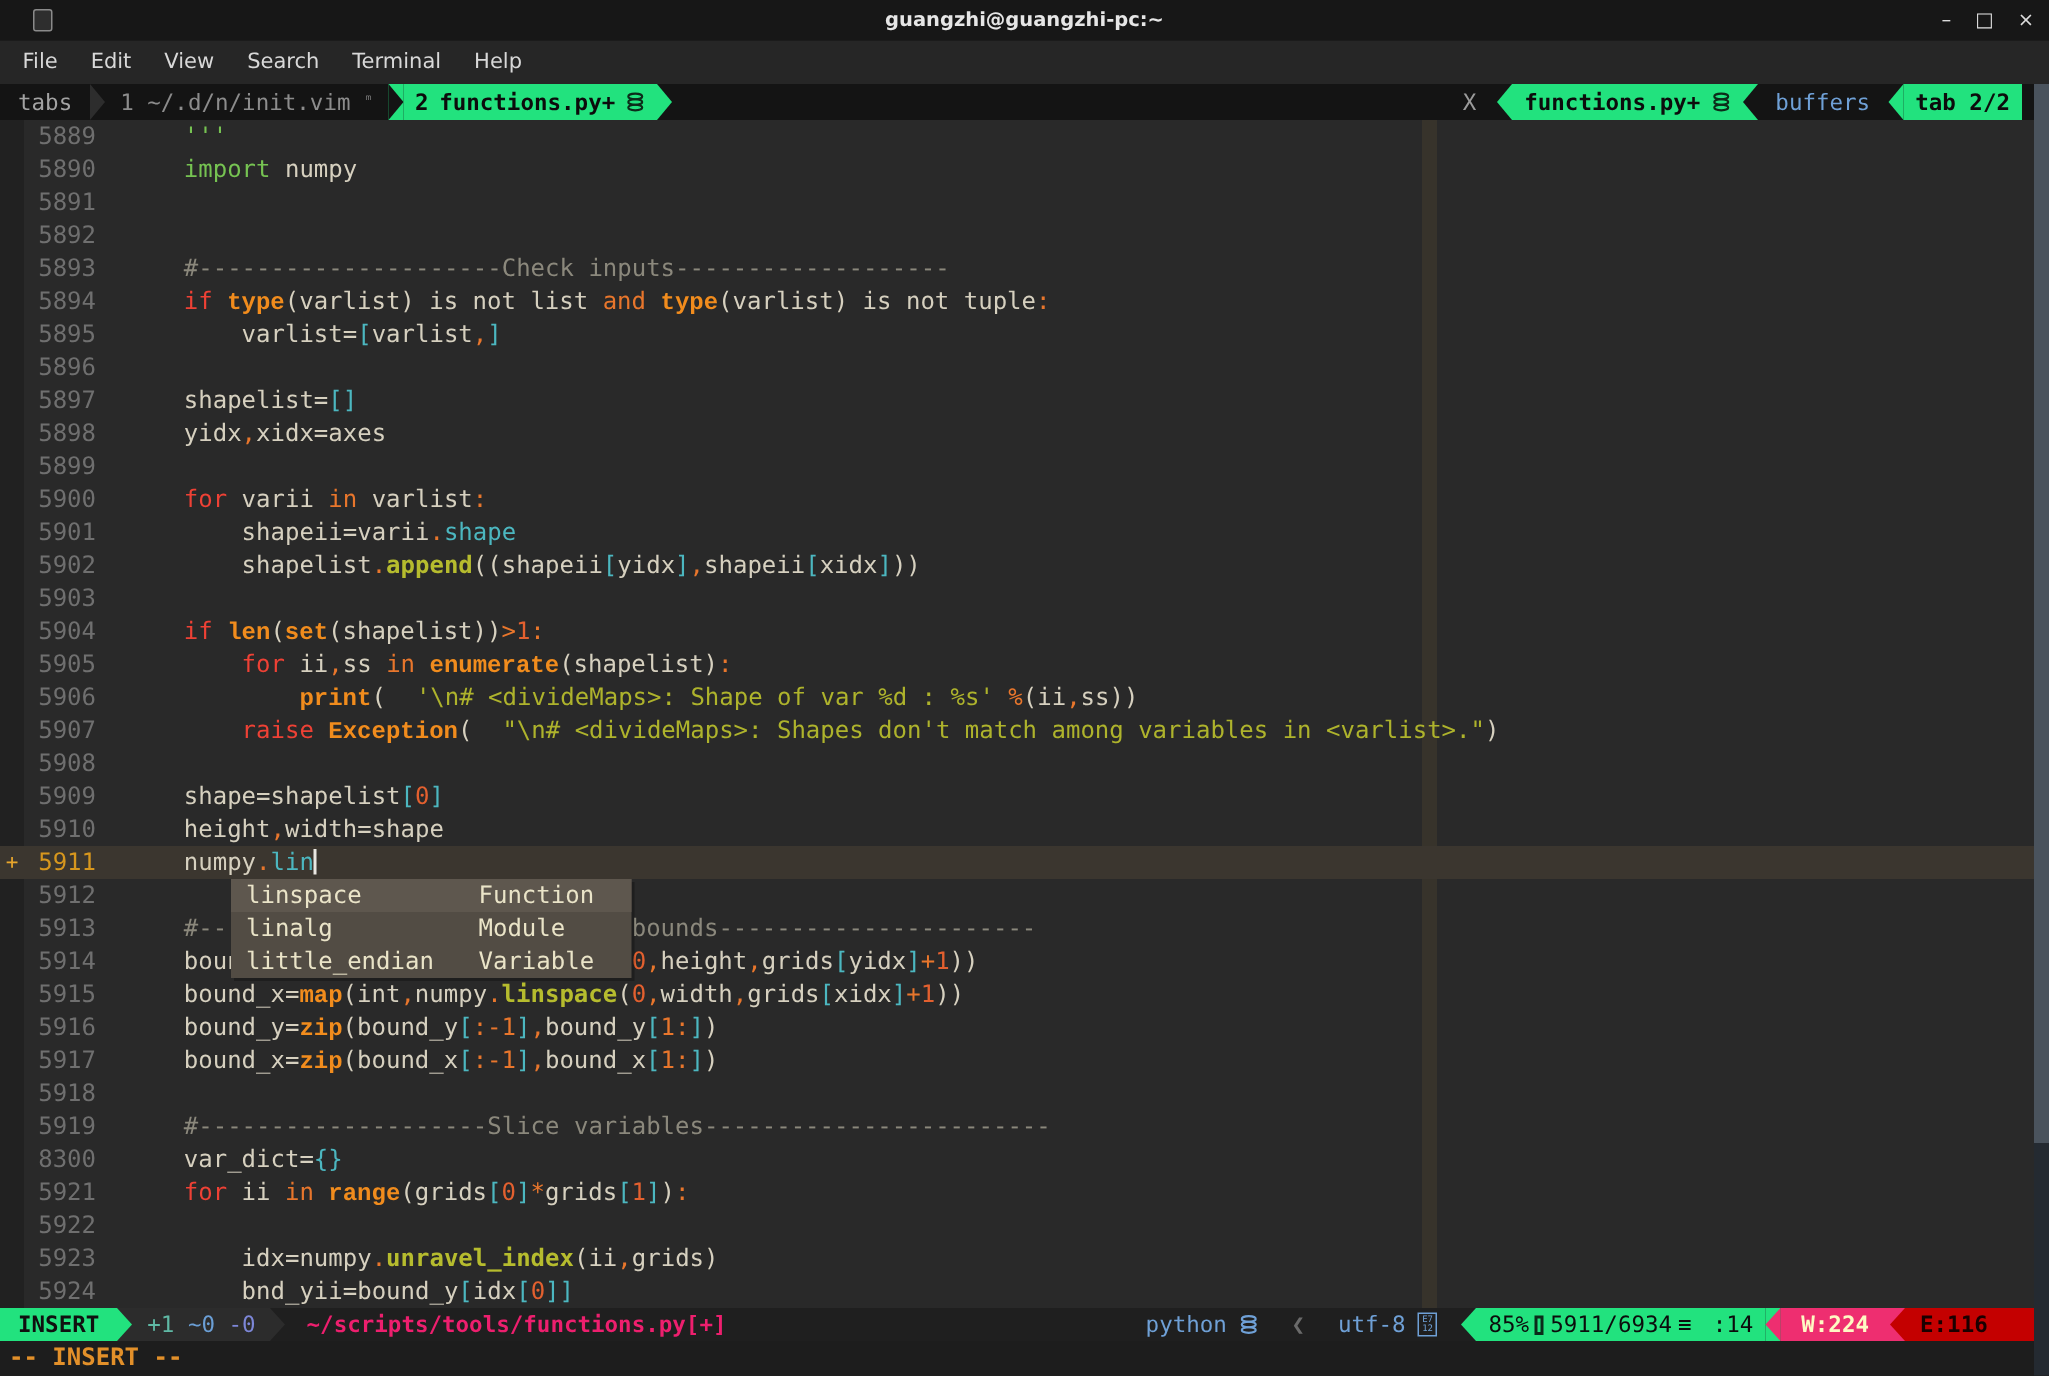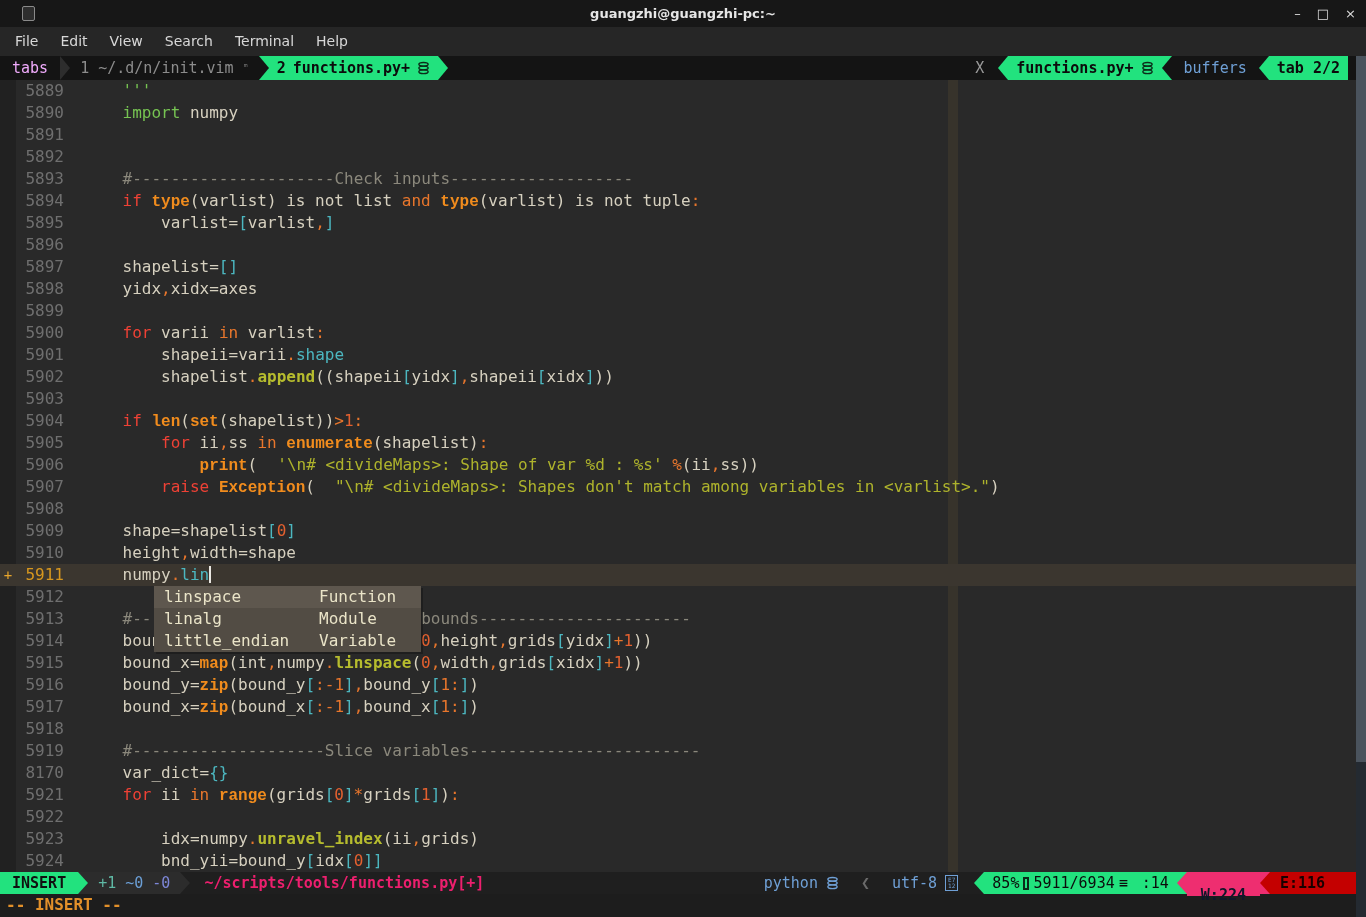--- a/index.html
+++ b/index.html
@@ -19,21 +19,21 @@
 
   
   .menubar { height:29px; background:#262626; display:flex; align-items:center;
              padding-left:4px; }
   .menu-item { color:#d8d8d8; font-family:"DejaVu Sans", sans-serif; font-size:14px;
                padding:0 11px; line-height:29px; }
 
   
   .tabline { height:24px; background:#141414; display:flex; align-items:stretch;
              font-size:15px; line-height:24px; }
-  .tl-tabs { color:#f0abfc; padding:0 12px; }
+  .tl-tabs { color:#a3a3a3; padding:0 12px; }
   .sep-r { width:0; height:0; border-top:12px solid transparent;
            border-bottom:12px solid transparent; border-left:10px solid #2d2d2d; }
   .tl-tab1 { color:#8c8c8c; padding:0 10px; }
   .tl-sup { font-size:10px; color:#7a7a7a; vertical-align:top; }
   .flag-start { width:0; height:0; border-top:12px solid transparent;
                 border-bottom:12px solid transparent; border-left:10px solid #141414;
                 background:#22e27e; }
   .flag-end { width:0; height:0; border-top:12px solid transparent;
               border-bottom:12px solid transparent; border-left:10px solid #22e27e; }
   .tl-active { background:#22e27e; color:#0c0c0c; font-weight:700; padding:0 8px;
@@ -105,21 +105,21 @@
   .hexbox { display:inline-block; border:1px solid #6fa0d6; color:#6fa0d6; font-size:6px;
             line-height:6px; padding:1px 2px; text-align:center; }
   .sep-l-g2 { width:0; border-top:11px solid transparent; border-bottom:11px solid transparent;
               border-right:10px solid #22e27e; margin-left:6px; }
   .sl-pos { background:#22e27e; color:#0c0c0c; padding:0 8px; display:flex;
             align-items:center; gap:4px; }
   .sl-pos b { font-weight:400; }
   .lnbox { display:inline-block; width:6px; height:13px; border:2px solid #0b2b1a; }
   .sep-l-pink { width:0; border-top:11px solid transparent; border-bottom:11px solid transparent;
                 border-right:10px solid #ee2e70; background:#22e27e; }
-  .sl-warn { background:#ee2e70; color:#0f172a; font-weight:700; padding:12px 14px; }
+  .sl-warn { background:#ee2e70; color:#fef9c3; font-weight:700; padding:0 14px; }
   .sep-l-red { width:0; border-top:11px solid transparent; border-bottom:11px solid transparent;
                border-right:10px solid #c40000; background:#ee2e70; }
   .sl-err { background:#c40000; color:#1a0000; font-weight:700; padding:0 14px 0 10px;
             min-width:96px; }
 
   
   .msgline { height:23px; background:#1d1d1d; color:#e2902a; font-weight:700;
              font-size:16px; line-height:22px; padding-left:6px; white-space:pre; }
 </style>
 </head>
@@ -206,21 +206,21 @@
       <div class="row"><span class="sign"></span><span class="lnum">5910</span><span class="gap"></span><span class="codetext"><span class="tk-f">    height</span><span class="tk-o">,</span><span class="tk-f">width=shape</span></span></div>
       <div class="row cur"><span class="sign">+</span><span class="lnum">5911</span><span class="gap"></span><span class="codetext"><span class="tk-f">    numpy</span><span class="tk-o">.</span><span class="tk-t">lin</span><span class="cursor"></span></span></div>
       <div class="row"><span class="sign"></span><span class="lnum">5912</span><span class="gap"></span><span class="codetext"></span></div>
       <div class="row"><span class="sign"></span><span class="lnum">5913</span><span class="gap"></span><span class="codetext"><span class="tk-f">    </span><span class="tk-c">#--------------------------Get bounds----------------------</span></span></div>
       <div class="row"><span class="sign"></span><span class="lnum">5914</span><span class="gap"></span><span class="codetext"><span class="tk-f">    bound_y=</span><span class="tk-b">map</span><span class="tk-f">(int</span><span class="tk-o">,</span><span class="tk-f">numpy</span><span class="tk-o">.</span><span class="tk-y">linspace</span><span class="tk-f">(</span><span class="tk-n">0</span><span class="tk-o">,</span><span class="tk-f">height</span><span class="tk-o">,</span><span class="tk-f">grids</span><span class="tk-t">[</span><span class="tk-f">yidx</span><span class="tk-t">]</span><span class="tk-o">+</span><span class="tk-n">1</span><span class="tk-f">))</span></span></div>
       <div class="row"><span class="sign"></span><span class="lnum">5915</span><span class="gap"></span><span class="codetext"><span class="tk-f">    bound_x=</span><span class="tk-b">map</span><span class="tk-f">(int</span><span class="tk-o">,</span><span class="tk-f">numpy</span><span class="tk-o">.</span><span class="tk-y">linspace</span><span class="tk-f">(</span><span class="tk-n">0</span><span class="tk-o">,</span><span class="tk-f">width</span><span class="tk-o">,</span><span class="tk-f">grids</span><span class="tk-t">[</span><span class="tk-f">xidx</span><span class="tk-t">]</span><span class="tk-o">+</span><span class="tk-n">1</span><span class="tk-f">))</span></span></div>
       <div class="row"><span class="sign"></span><span class="lnum">5916</span><span class="gap"></span><span class="codetext"><span class="tk-f">    bound_y=</span><span class="tk-b">zip</span><span class="tk-f">(bound_y</span><span class="tk-t">[</span><span class="tk-o">:-1</span><span class="tk-t">]</span><span class="tk-o">,</span><span class="tk-f">bound_y</span><span class="tk-t">[</span><span class="tk-o">1:</span><span class="tk-t">]</span><span class="tk-f">)</span></span></div>
       <div class="row"><span class="sign"></span><span class="lnum">5917</span><span class="gap"></span><span class="codetext"><span class="tk-f">    bound_x=</span><span class="tk-b">zip</span><span class="tk-f">(bound_x</span><span class="tk-t">[</span><span class="tk-o">:-1</span><span class="tk-t">]</span><span class="tk-o">,</span><span class="tk-f">bound_x</span><span class="tk-t">[</span><span class="tk-o">1:</span><span class="tk-t">]</span><span class="tk-f">)</span></span></div>
       <div class="row"><span class="sign"></span><span class="lnum">5918</span><span class="gap"></span><span class="codetext"></span></div>
       <div class="row"><span class="sign"></span><span class="lnum">5919</span><span class="gap"></span><span class="codetext"><span class="tk-f">    </span><span class="tk-c">#--------------------Slice variables------------------------</span></span></div>
-      <div class="row"><span class="sign"></span><span class="lnum">8170</span><span class="gap"></span><span class="codetext"><span class="tk-f">    var_dict=</span><span class="tk-t">{}</span></span></div>
+      <div class="row"><span class="sign"></span><span class="lnum">8300</span><span class="gap"></span><span class="codetext"><span class="tk-f">    var_dict=</span><span class="tk-t">{}</span></span></div>
       <div class="row"><span class="sign"></span><span class="lnum">5921</span><span class="gap"></span><span class="codetext"><span class="tk-f">    </span><span class="tk-k">for</span><span class="tk-f"> ii </span><span class="tk-o">in</span><span class="tk-f"> </span><span class="tk-b">range</span><span class="tk-f">(grids</span><span class="tk-t">[</span><span class="tk-n">0</span><span class="tk-t">]</span><span class="tk-o">*</span><span class="tk-f">grids</span><span class="tk-t">[</span><span class="tk-n">1</span><span class="tk-t">]</span><span class="tk-f">)</span><span class="tk-o">:</span></span></div>
       <div class="row"><span class="sign"></span><span class="lnum">5922</span><span class="gap"></span><span class="codetext"></span></div>
       <div class="row"><span class="sign"></span><span class="lnum">5923</span><span class="gap"></span><span class="codetext"><span class="tk-f">        idx=numpy</span><span class="tk-o">.</span><span class="tk-y">unravel_index</span><span class="tk-f">(ii</span><span class="tk-o">,</span><span class="tk-f">grids)</span></span></div>
       <div class="row"><span class="sign"></span><span class="lnum">5924</span><span class="gap"></span><span class="codetext"><span class="tk-f">        bnd_yii=bound_y</span><span class="tk-t">[</span><span class="tk-f">idx</span><span class="tk-t">[</span><span class="tk-n">0</span><span class="tk-t">]</span><span class="tk-t">]</span></span></div>
     </div>
   <div class="popup">
       <div class="pp-row sel"><span class="pp-name">linspace</span><span class="pp-kind">Function</span></div>
       <div class="pp-row"><span class="pp-name">linalg</span><span class="pp-kind">Module</span></div>
       <div class="pp-row"><span class="pp-name">little_endian</span><span class="pp-kind">Variable</span></div>
     </div>

